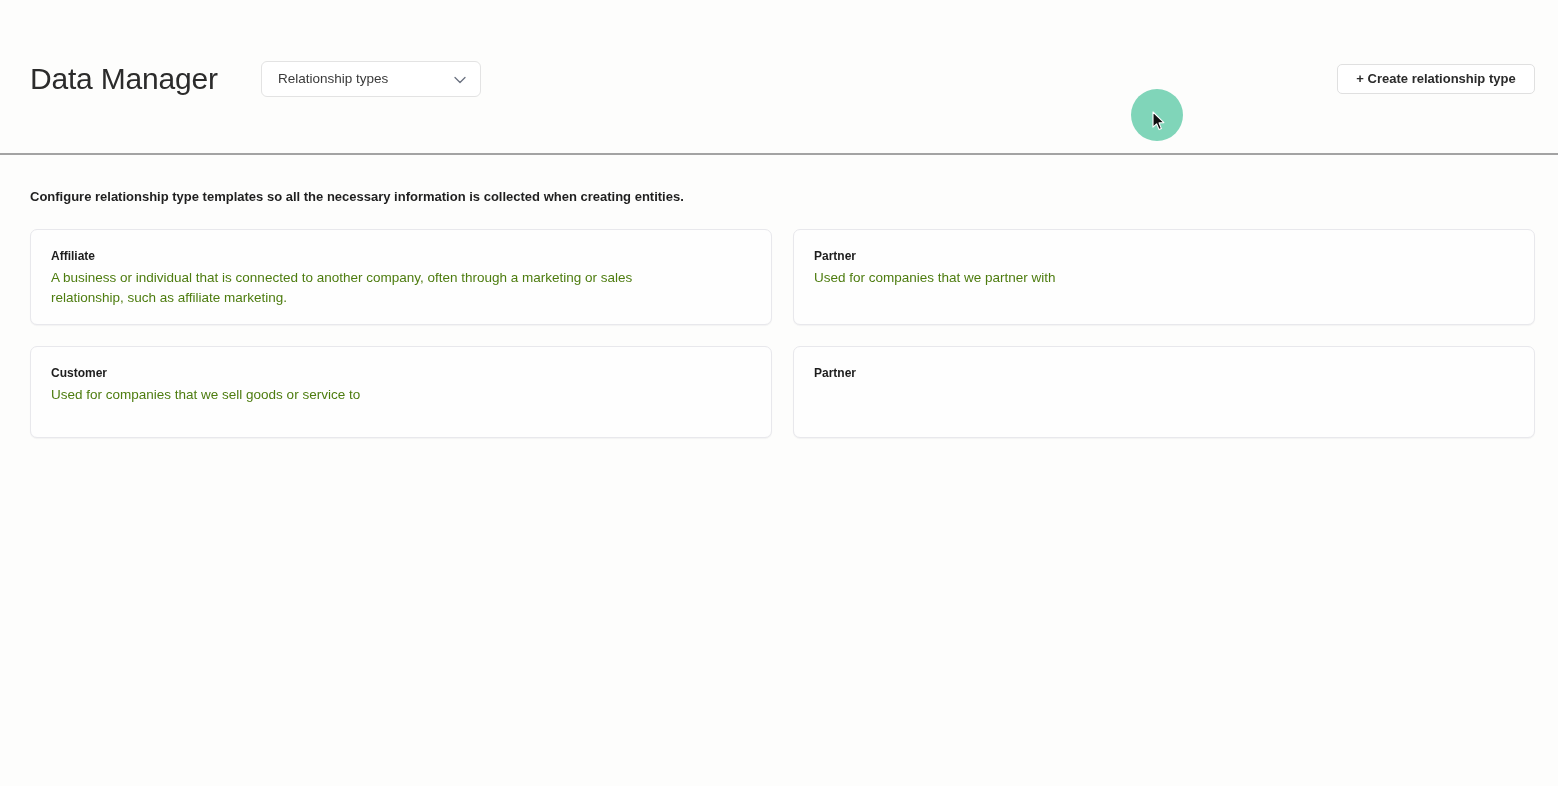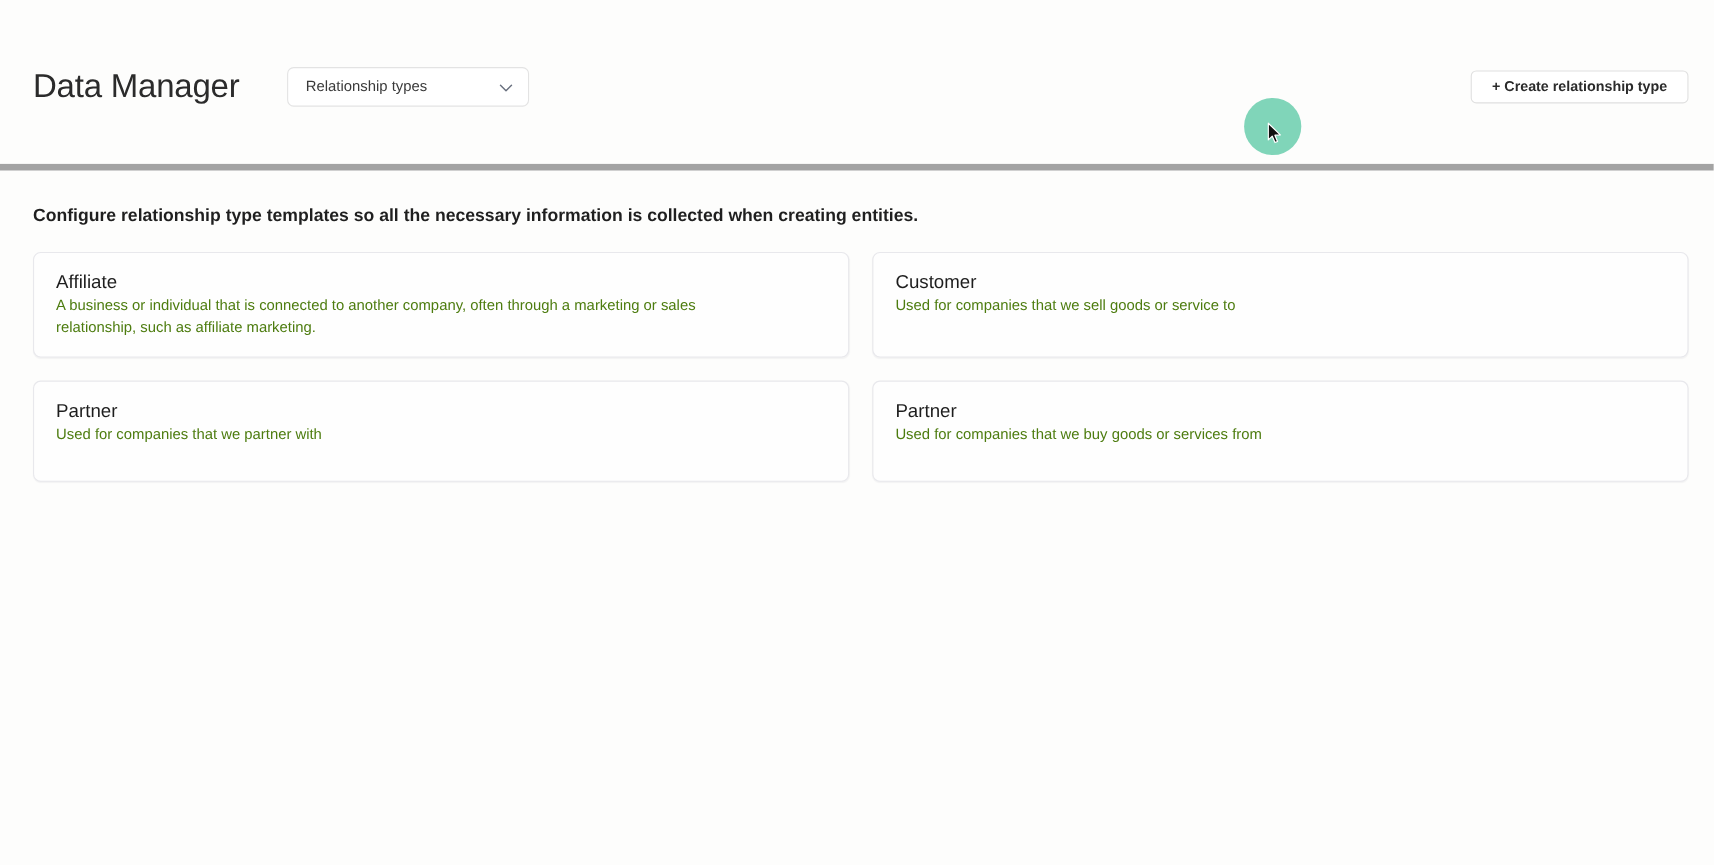--- a/index.html
+++ b/index.html
@@ -18,21 +18,21 @@
   }
 
   
   .header {
     position: absolute;
     left: 0;
     top: 0;
     width: 1558px;
     height: 155px;
     background: #fdfdfc;
-    border-bottom: 6px solid #a3a3a3;
+    border-bottom: 2px solid #a3a3a3;
   }
 
   .page-title {
     position: absolute;
     left: 30px;
     top: 60px;
     font-size: 30px;
     font-weight: 400;
     letter-spacing: -0.2px;
     color: #2b2b2b;
@@ -99,21 +99,21 @@
     left: 0;
     top: 155px;
     width: 1558px;
     height: 631px;
   }
 
   .subtitle {
     position: absolute;
     left: 30px;
     top: 33px;
-    font-size: 16px;
+    font-size: 13px;
     font-weight: 700;
     color: #1f1f1f;
     line-height: 18px;
     white-space: nowrap;
   }
 
   .cards-grid {
     position: absolute;
     left: 30px;
     top: 74px;
@@ -130,22 +130,22 @@
     border-radius: 7px;
     background: #fefefe;
     box-shadow: 0 1px 1px rgba(20, 20, 40, 0.045);
     padding: 17px 20px 16px 20px;
     cursor: pointer;
   }
 
   .card.tall { min-height: 92px; }
 
   .card-title {
-    font-size: 17px;
-    font-weight: 400;
+    font-size: 12px;
+    font-weight: 700;
     color: #1d1d1d;
     line-height: 19px;
     margin-bottom: 2px;
   }
 
   .card-desc {
     font-size: 13.5px;
     font-weight: 400;
     color: #4d7c0f;
     line-height: 20px;
@@ -197,33 +197,32 @@
 
   <div class="subtitle">Configure relationship type templates so all the necessary information is collected when creating entities.</div>
 
   <div class="cards-grid">
 
     <div class="card tall">
       <div class="card-title">Affiliate</div>
       <div class="card-desc">A business or individual that is connected to another company, often through a marketing or sales relationship, such as affiliate marketing.</div>
     </div>
 
+    <div class="card">
+      <div class="card-title">Partner</div>
+      <div class="card-desc">Used for companies that we partner with</div>
+    </div>
+
     <div class="card tall">
       <div class="card-title">Customer</div>
       <div class="card-desc">Used for companies that we sell goods or service to</div>
     </div>
 
     <div class="card">
       <div class="card-title">Partner</div>
-      <div class="card-desc">Used for companies that we partner with</div>
-    </div>
-
-    <div class="card">
-      <div class="card-title">Partner</div>
-      <div class="card-desc">Used for companies that we buy goods or services from</div>
     </div>
 
   </div>
 </div>
 
 <div class="cursor-highlight"></div>
 
 <div class="mouse-cursor">
   <svg width="14" height="21" viewBox="0 0 14 21">
     <path d="M1 1 L1 16.2 L4.6 12.8 L7.1 18.6 L9.4 17.6 L7 11.9 L11.9 11.6 Z" fill="#111111" stroke="#ffffff" stroke-width="1.1" stroke-linejoin="round"></path>

